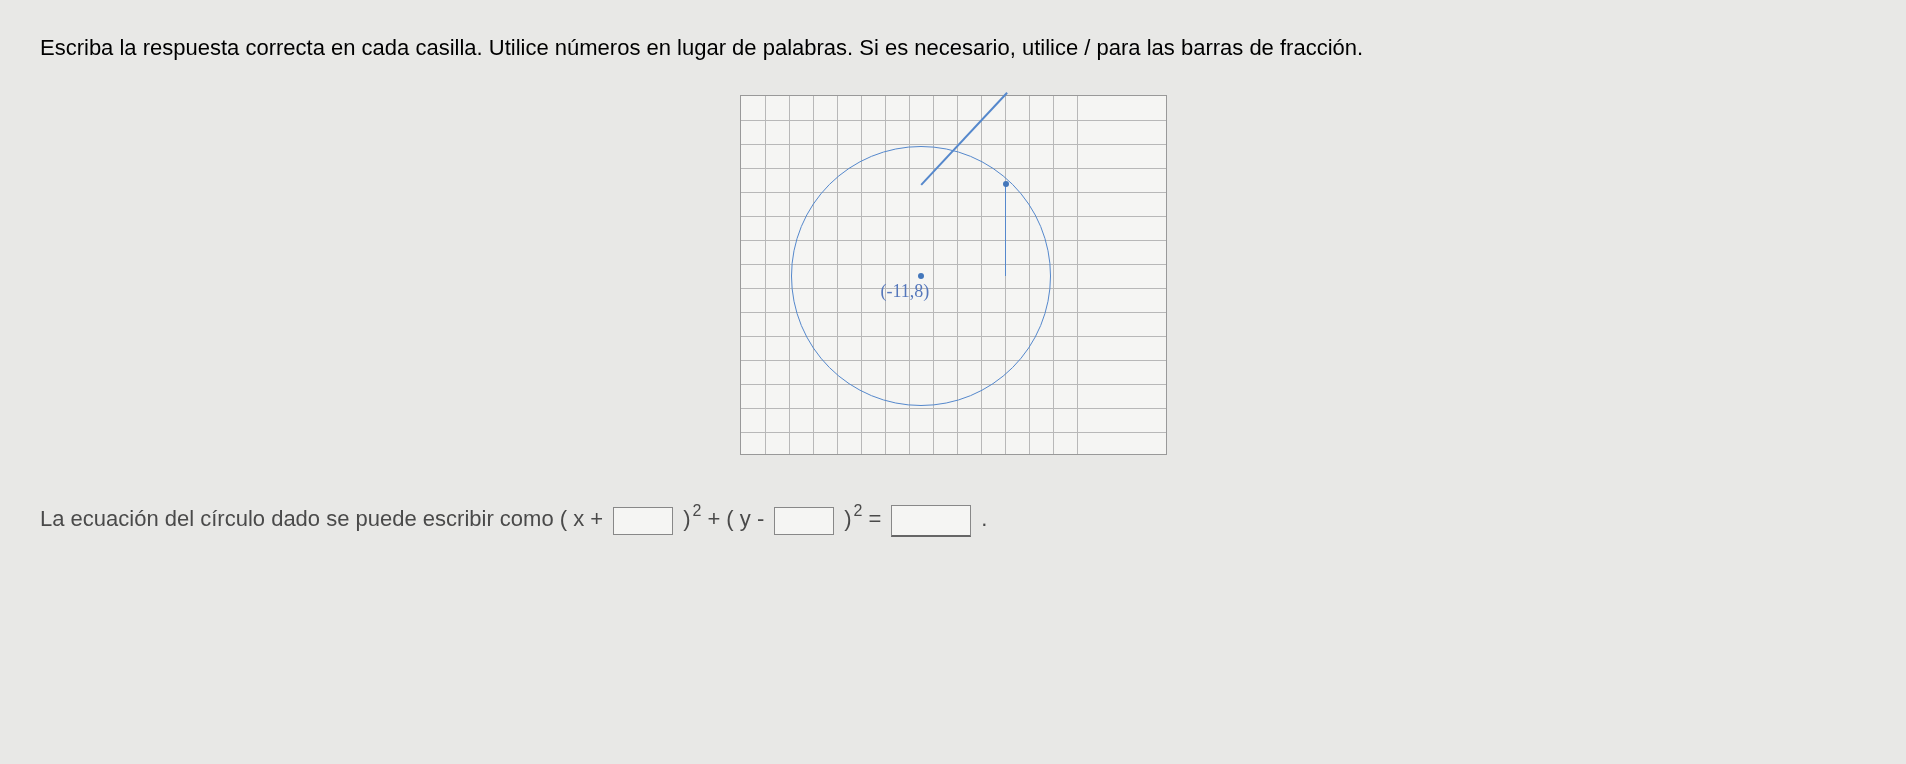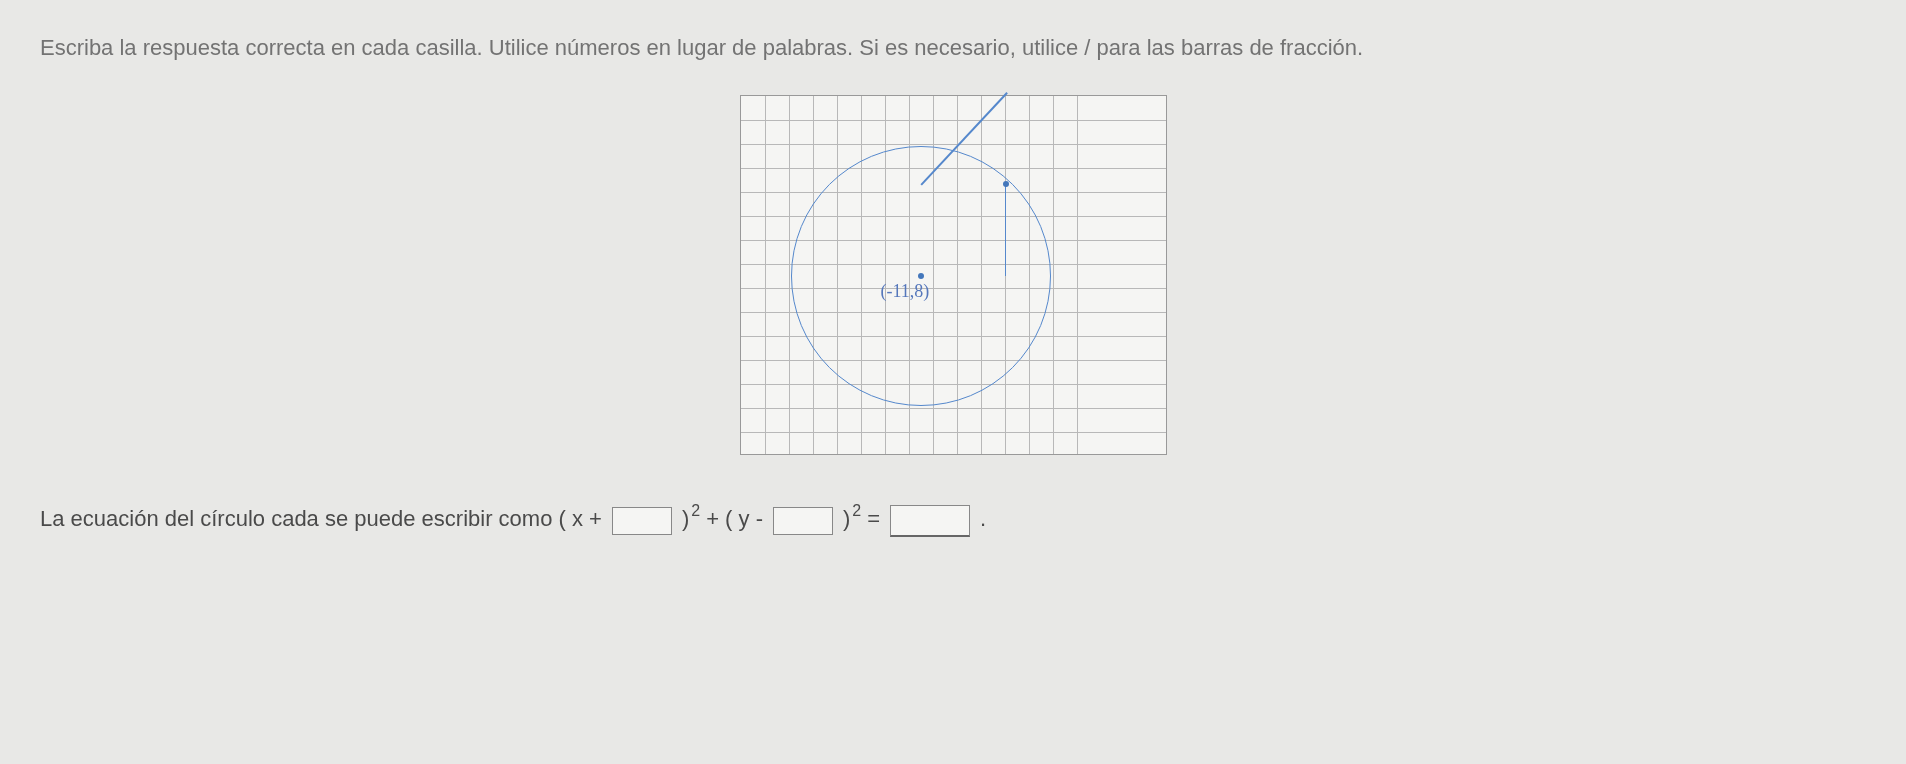--- a/index.html
+++ b/index.html
@@ -11,21 +11,21 @@
     body {
       font-family: Arial, Helvetica, sans-serif;
       background: #e8e8e6;
       padding: 30px 40px;
       width: 1906px;
       min-height: 764px;
     }
     
     .instruction-text {
       font-size: 22px;
-      color: #737373;
+      color: #000000;
       line-height: 1.6;
       margin-bottom: 30px;
     }
     
     .figure-container {
       display: flex;
       justify-content: center;
       margin: 30px 0 50px 0;
     }
     
@@ -207,21 +207,21 @@
     <div class="circle-shape"></div>
     <div class="radius-line"></div>
     <div class="vertical-radius-line"></div>
     <div class="center-dot"></div>
     <div class="edge-dot"></div>
     <div class="center-label">(-11,8)</div>
   </div>
 </div>
 
 <div class="equation-row">
-  <span class="equation-text">La ecuación del círculo cada se puede escribir como ( x +</span>
+  <span class="equation-text">La ecuación del círculo dado se puede escribir como ( x +</span>
   <input type="text" class="answer-box" value="" style="">
   <span class="paren-group">
     <span>)</span>
     <span class="sup">2</span>
   </span>
   <span class="equation-text"> + ( y -</span>
   <input type="text" class="answer-box" value="" style="">
   <span class="paren-group">
     <span>)</span>
     <span class="sup">2</span>

